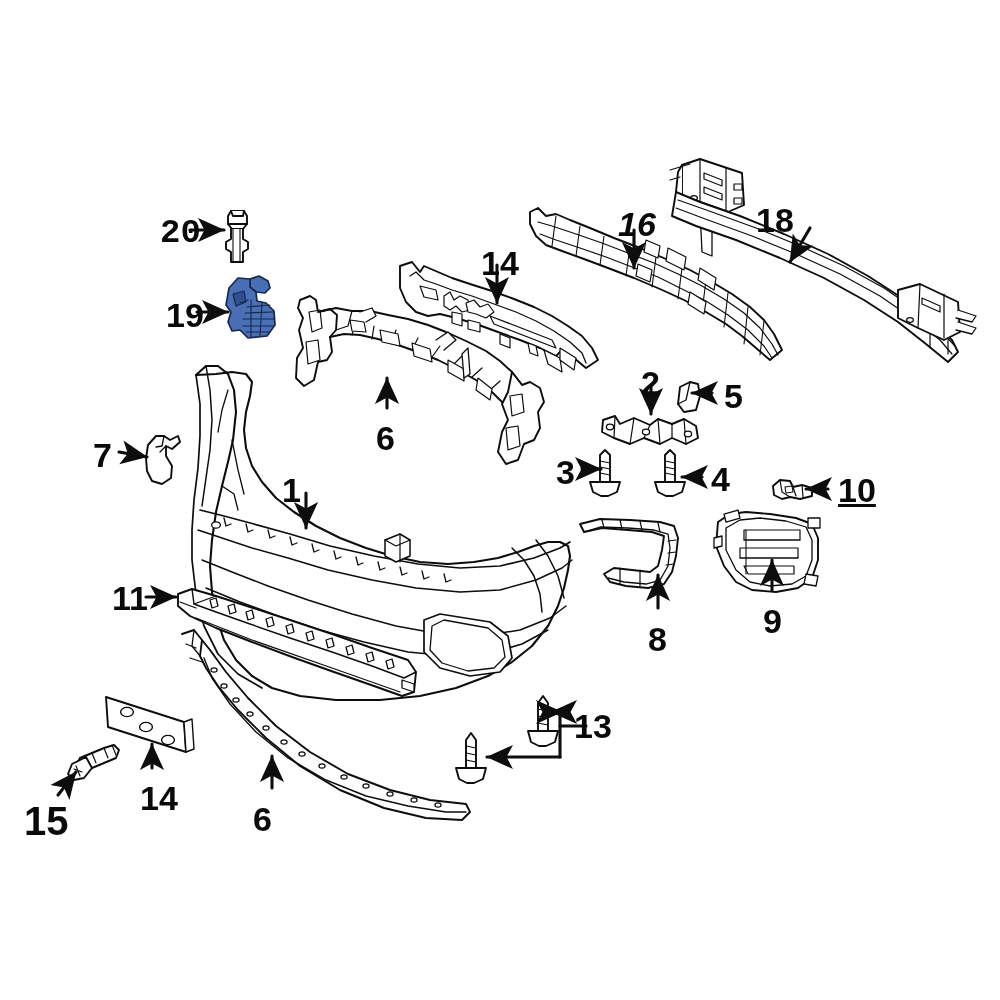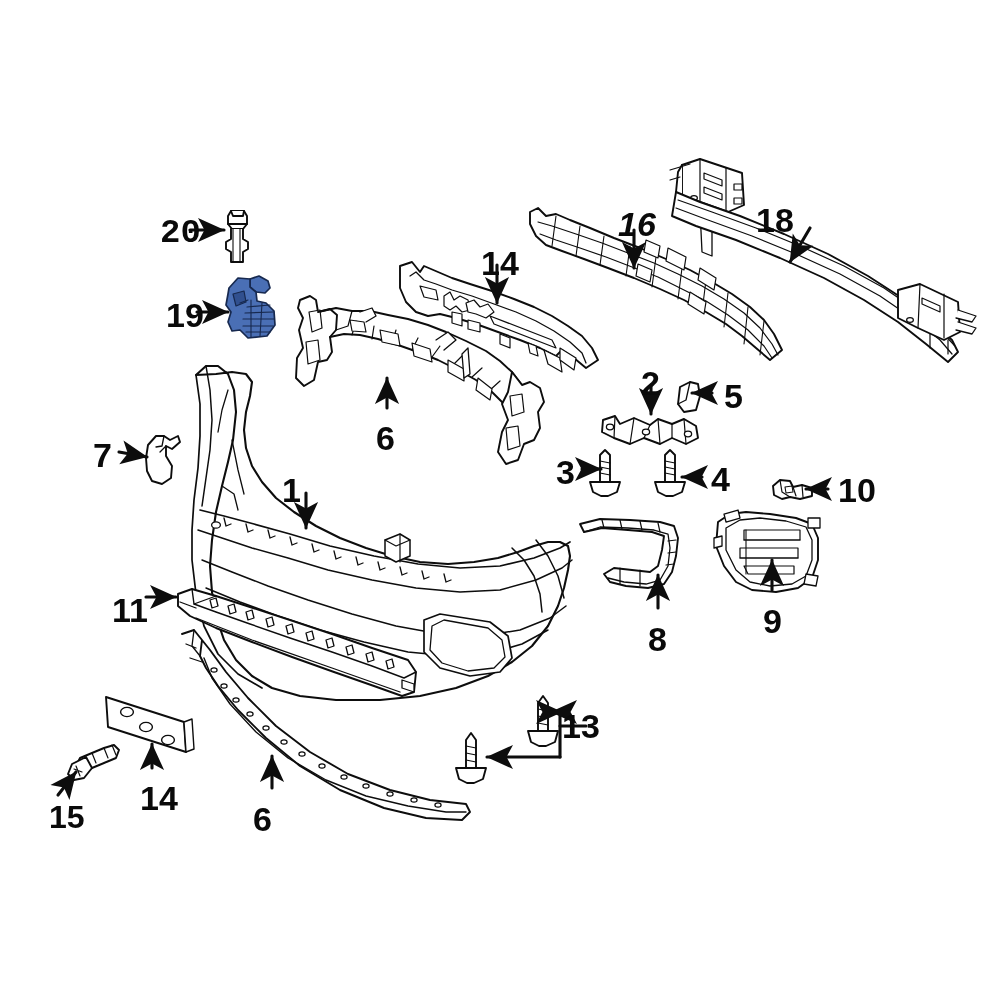--- a/index.html
+++ b/index.html
@@ -398,25 +398,25 @@
 
   <div class="num" style="left:282px;top:473px;font-size:34px;">1</div>
   <div class="num" style="left:641px;top:366px;font-size:34px;">2</div>
   <div class="num" style="left:556px;top:455px;font-size:34px;">3</div>
   <div class="num" style="left:711px;top:462px;font-size:34px;">4</div>
   <div class="num" style="left:724px;top:379px;font-size:34px;">5</div>
   <div class="num" style="left:376px;top:421px;font-size:34px;">6</div>
   <div class="num" style="left:93px;top:438px;font-size:34px;">7</div>
   <div class="num" style="left:648px;top:622px;font-size:34px;">8</div>
   <div class="num" style="left:763px;top:604px;font-size:34px;">9</div>
-  <div class="num" style="left:838px;top:473px;font-size:34px;">10</div>
-  <div class="num" style="left:112px;top:581px;font-size:34px;margin-top:12px;">11</div>
+  <div class="num" style="left:838px;top:473px;font-size:34px;text-decoration:underline;">10</div>
+  <div class="num" style="left:112px;top:581px;font-size:34px;">11</div>
   <div class="num" style="left:253px;top:802px;font-size:34px;">6</div>
-  <div class="num" style="left:562px;top:709px;font-size:34px;text-align:center;">13</div>
+  <div class="num" style="left:574px;top:709px;font-size:34px;text-align:center;">13</div>
   <div class="num" style="left:140px;top:781px;font-size:34px;">14</div>
-  <div class="num" style="left:49px;top:801px;font-size:32px;">15</div>
+  <div class="num" style="left:24px;top:801px;font-size:40px;">15</div>
   <div class="num" style="left:618px;top:207px;font-size:34px;font-style:italic;">16</div>
   <div class="num" style="left:481px;top:246px;font-size:34px;">14</div>
   <div class="num" style="left:756px;top:203px;font-size:34px;">18</div>
   <div class="num" style="left:166px;top:298px;font-size:34px;">19</div>
   <div class="num" style="left:160px;top:216px;font-size:34px;font-family:Liberation Mono, monospace;">20</div>
 
 </div>
 
 </body></html>

